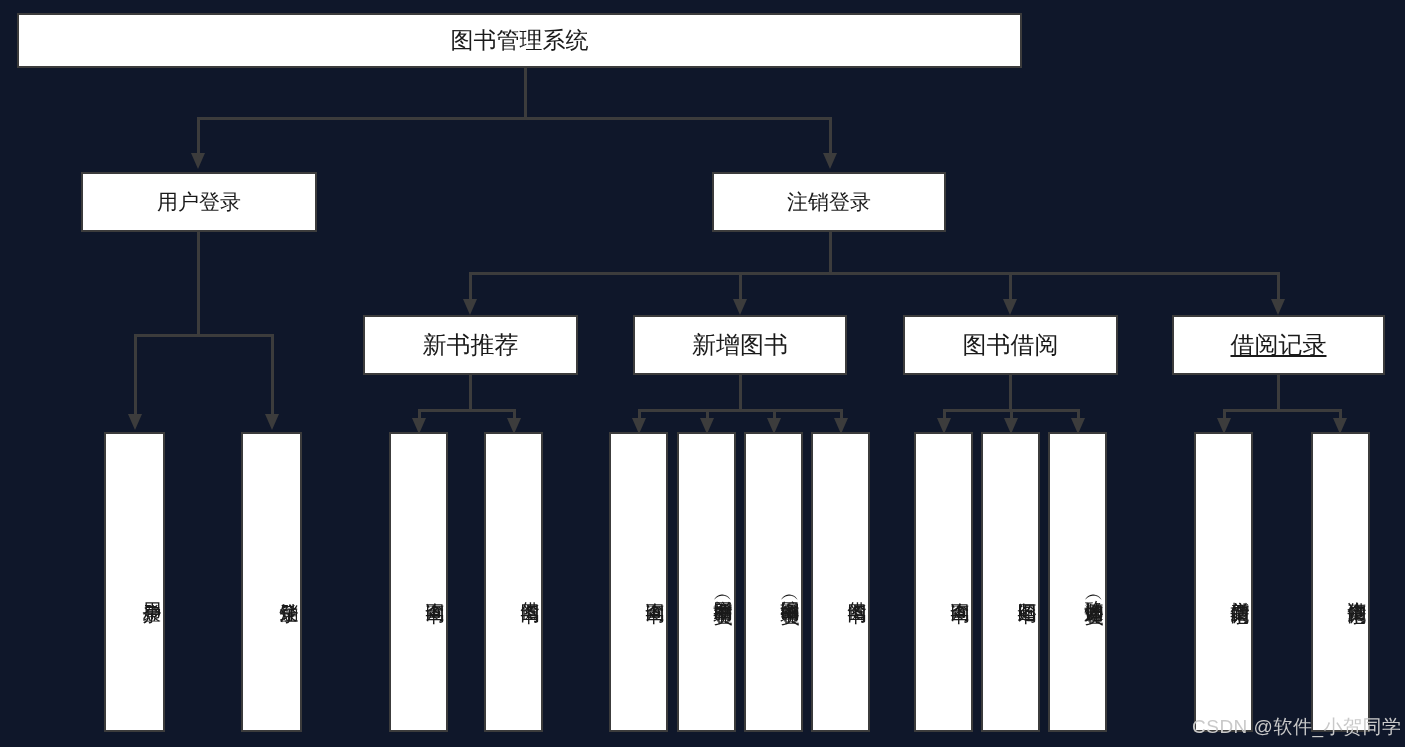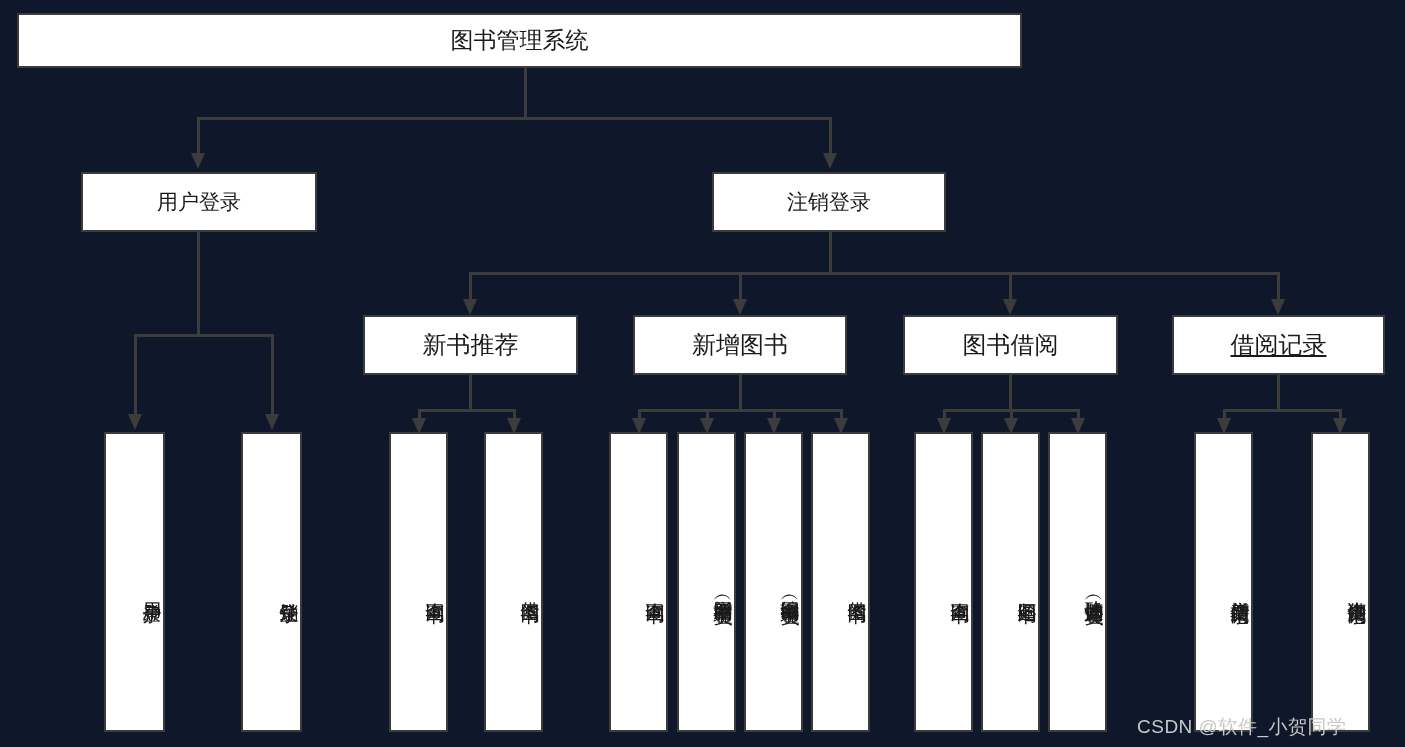--- a/index.html
+++ b/index.html
@@ -184,15 +184,15 @@
     <span class="lbl">确认归还（管理员）</span>
   </div>
 
   <div class="node leaf" style="left:1194px;top:432px;width:59px;height:300px;">
     <span class="lbl">新增借阅记录</span>
   </div>
   <div class="node leaf" style="left:1311px;top:432px;width:59px;height:300px;">
     <span class="lbl">查询借阅记录</span>
   </div>
 
-  <div class="watermark" style="left:1137px;top:714px;">CSDN @软件_小贺同学</div>
+  <div class="watermark" style="left:1192px;top:714px;">CSDN @软件_小贺同学</div>
 
 </div>
 
 </body></html>

